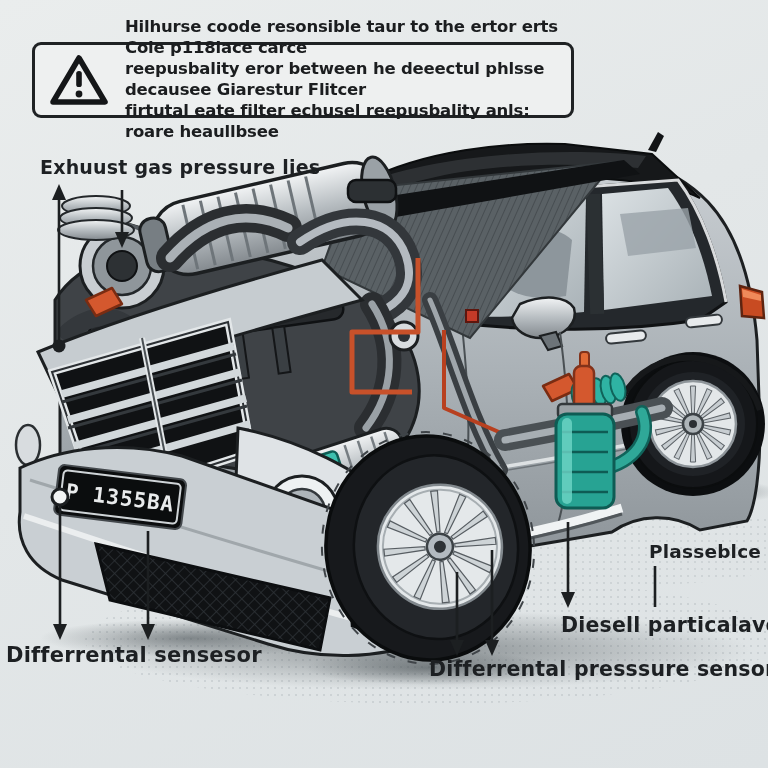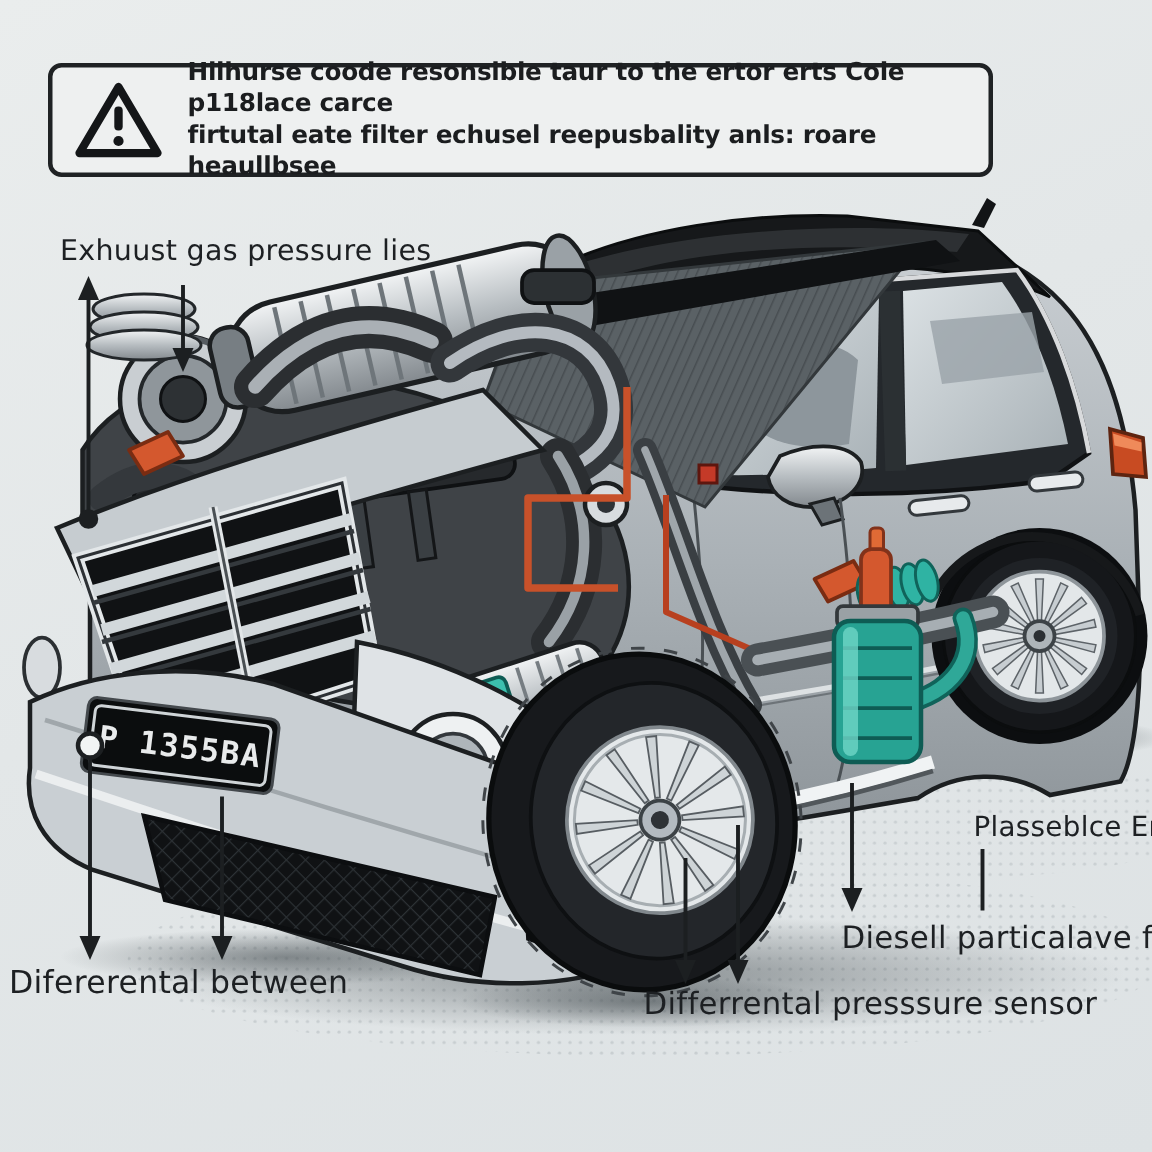--- a/index.html
+++ b/index.html
@@ -3,27 +3,27 @@
 <meta charset="utf-8">
 <style>
   html,body{margin:0;padding:0;background:#cfd4d6;}
   .stage{
     position:relative;width:768px;height:768px;overflow:hidden;
     background:linear-gradient(155deg,#eaeded 0%,#e3e7e8 45%,#dde2e4 100%);
     font-family:"DejaVu Sans",sans-serif;
   }
   .scene{position:absolute;inset:0;}
   .warning-box{
-    position:absolute;left:32px;top:42px;width:630px;height:76px;
+    position:absolute;left:32px;top:42px;width:542px;height:76px;
     background:#eef0f0;border:3.5px solid #1f2224;border-radius:9px;
     display:flex;align-items:center;box-sizing:border-box;padding:4px 10px 4px 12px;
   }
   .warning-icon-wrap{flex:0 0 64px;display:flex;align-items:center;justify-content:center;}
   .warning-lines{margin-left:14px;color:#1b1d1f;font-weight:700;font-size:16.5px;line-height:1.27;letter-spacing:-.2px;}
-  .callout{position:absolute;color:#1d2023;font-weight:400;white-space:nowrap;letter-spacing:.2px;}
+  .callout{position:absolute;color:#1d2023;font-weight:700;white-space:nowrap;letter-spacing:.2px;}
   .co-exhaust{left:40px;top:156px;font-size:19px;}
   .co-diffsensor{left:6px;top:643px;font-size:21px;}
   .co-plausible{left:649px;top:541px;font-size:18.5px;}
   .co-dpf{left:561px;top:613px;font-size:20.5px;}
   .co-dps{left:429px;top:657px;font-size:20.5px;}
 </style>
 </head>
 <body>
 
 <div class="stage">
@@ -352,23 +352,24 @@
   <div class="warning-box">
     <div class="warning-icon-wrap">
       <svg width="58" height="52" viewBox="0 0 58 52">
         <path d="M29,4 L55,48 L3,48 Z" fill="none" stroke="#141618" stroke-width="5.5" stroke-linejoin="round"></path>
         <rect x="26.2" y="17" width="5.6" height="16" rx="2.6" fill="#141618"></rect>
         <circle cx="29" cy="40" r="3.4" fill="#141618"></circle>
       </svg>
     </div>
     <div class="warning-lines">
       <div>Hilhurse coode resonsible taur to the ertor erts Cole p118lace carce</div>
+      <div>reepusbality eror between he deeectul phlsse decausee Giarestur Flitcer</div>
       <div>firtutal eate filter echusel reepusbality anls: roare heaullbsee</div>
     </div>
   </div>
 
   <div class="callout co-exhaust">Exhuust gas pressure lies</div>
-  <div class="callout co-diffsensor">Difererental between</div>
+  <div class="callout co-diffsensor">Differrental sensesor</div>
   <div class="callout co-plausible">Plasseblce Error</div>
   <div class="callout co-dpf">Diesell particalave filter</div>
   <div class="callout co-dps">Differrental presssure sensor</div>
 
 </div>
 
 </body></html>

